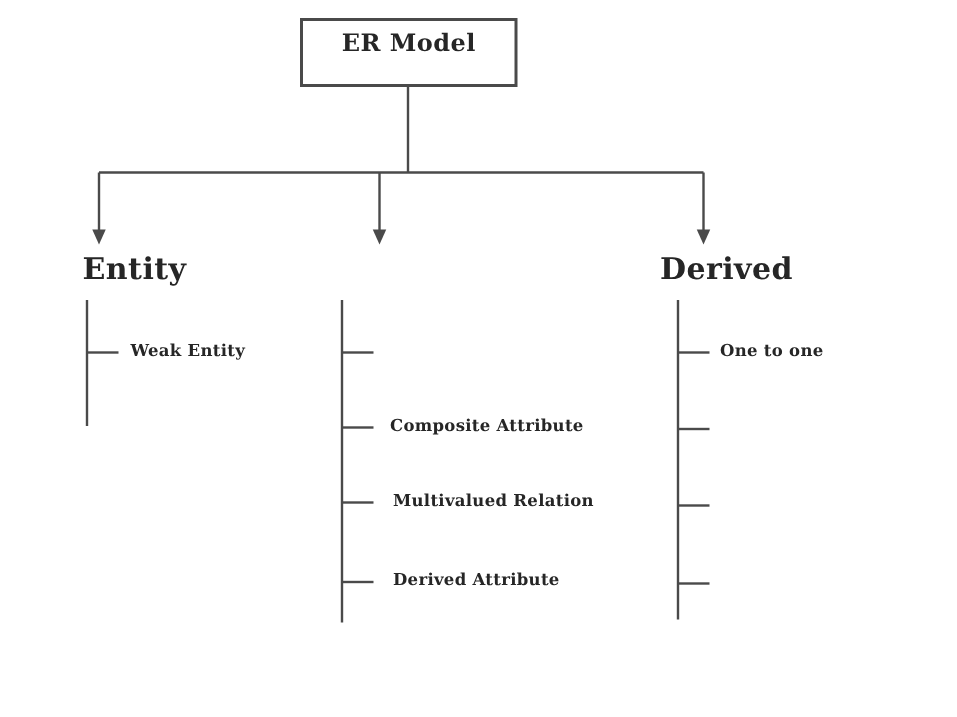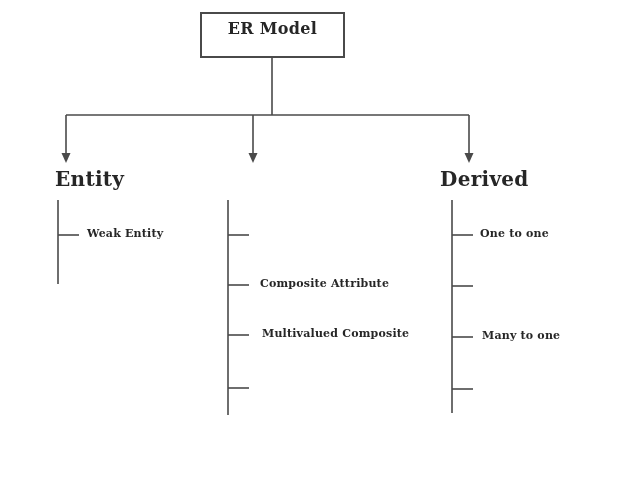--- a/index.html
+++ b/index.html
@@ -94,18 +94,18 @@
   <div class="root-box">
     <span class="label">ER Model</span>
   </div>
 
   <div class="col-header hdr-entity">Entity</div>
   <div class="col-header hdr-relation">Derived</div>
 
   <div class="item-label it-weak">Weak Entity</div>
 
   <div class="item-label it-composite">Composite Attribute</div>
-  <div class="item-label it-multivalued">Multivalued Composite</div>
+  <div class="item-label it-multivalued">Multivalued Relation</div>
+  <div class="item-label it-derived">Derived Attribute</div>
 
   <div class="item-label it-onetoone">One to one</div>
-  <div class="item-label it-manytoone">Many to one</div>
 
 </div>
 
 </body></html>

